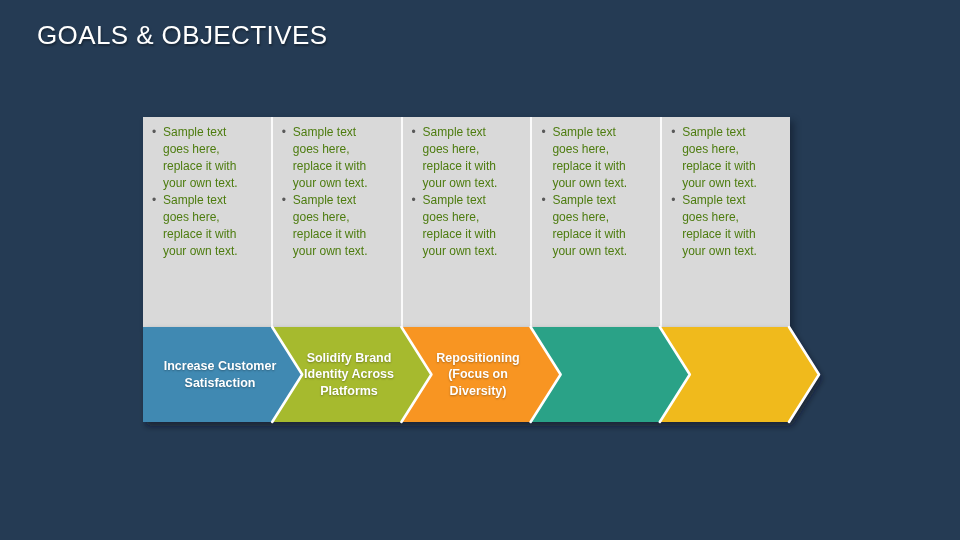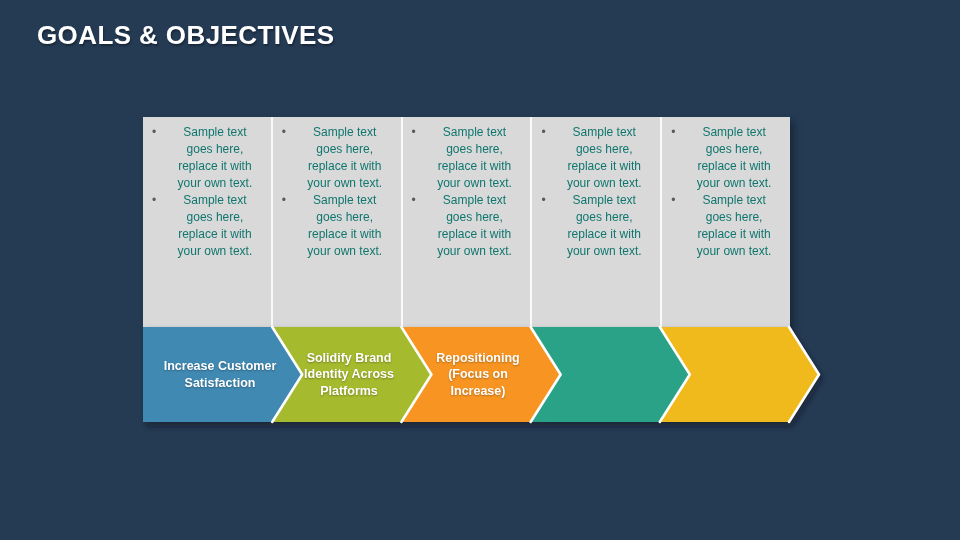--- a/index.html
+++ b/index.html
@@ -6,40 +6,39 @@
   html,body { width:960px; height:540px; }
   body { font-family:"Liberation Sans", sans-serif; }
 
   .slide {
     position:relative; width:960px; height:540px;
     background:#253B54; overflow:hidden;
   }
 
   .slide-title {
     position:absolute; left:37px; top:20px;
-    color:#FFFFFF; font-size:26px; font-weight:bold; letter-spacing:0.4px;
+    color:#FFFFFF; font-size:26px; font-weight:normal; letter-spacing:0.4px;
     text-shadow:1px 2px 2px rgba(0,0,0,0.35);
   }
 
   
   .boxes {
     position:absolute; left:143px; top:117px; width:647px; height:210px;
     display:flex;
     box-shadow:4px 4px 7px rgba(8,16,28,0.45);
   }
   .col {
     flex:1; background:#D9D9D9; overflow:hidden;
   }
   .col + .col { border-left:2px solid #FAFAFA; }
   .col ul { list-style:none; padding:7px 4px 0 8px; }
   .col li {
     position:relative; padding-left:12px;
-    font-size:12px; line-height:17px; color:#0f766e;
+    font-size:12px; line-height:17px; color:#4d7c0f;
     white-space:pre-line;
-    text-align:center;
   }
   .col li::before {
     content:"\2022"; position:absolute; left:1px; top:0; color:#595959;
   }
 
   
   .arrows-svg {
     position:absolute; left:143px; top:327px; width:686px; height:95px;
     overflow:visible;
   }
@@ -161,17 +160,17 @@
 Satisfaction</span>
     </div>
     <div class="alabel">
       <span>Solidify Brand
 Identity Across
 Platforms</span>
     </div>
     <div class="alabel">
       <span>Repositioning
 (Focus on
-Increase)</span>
+Diversity)</span>
     </div>
   </div>
 
 </div>
 
 </body></html>

